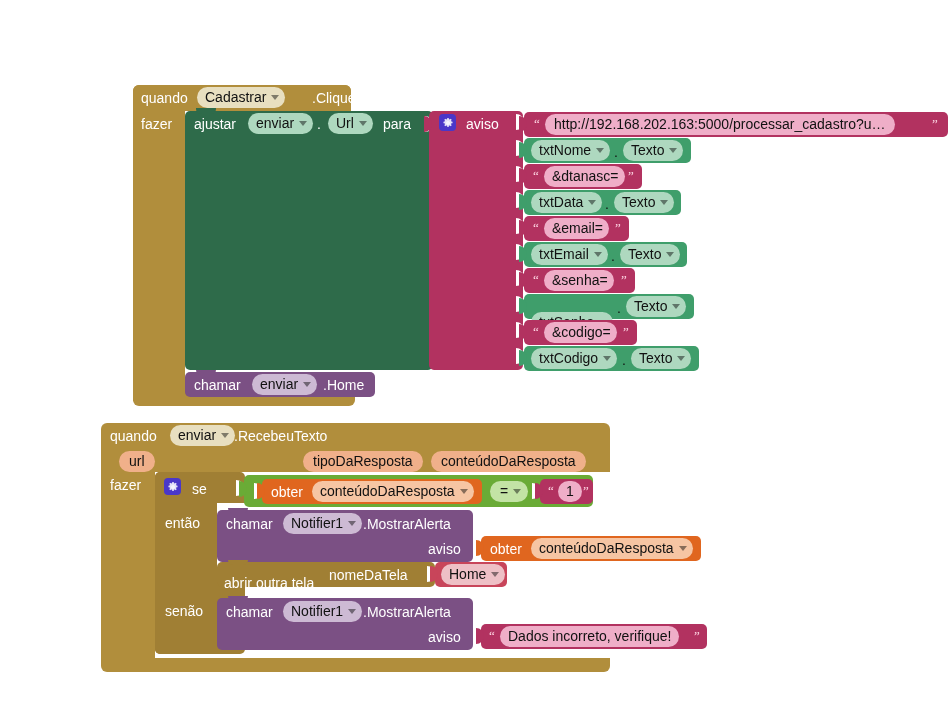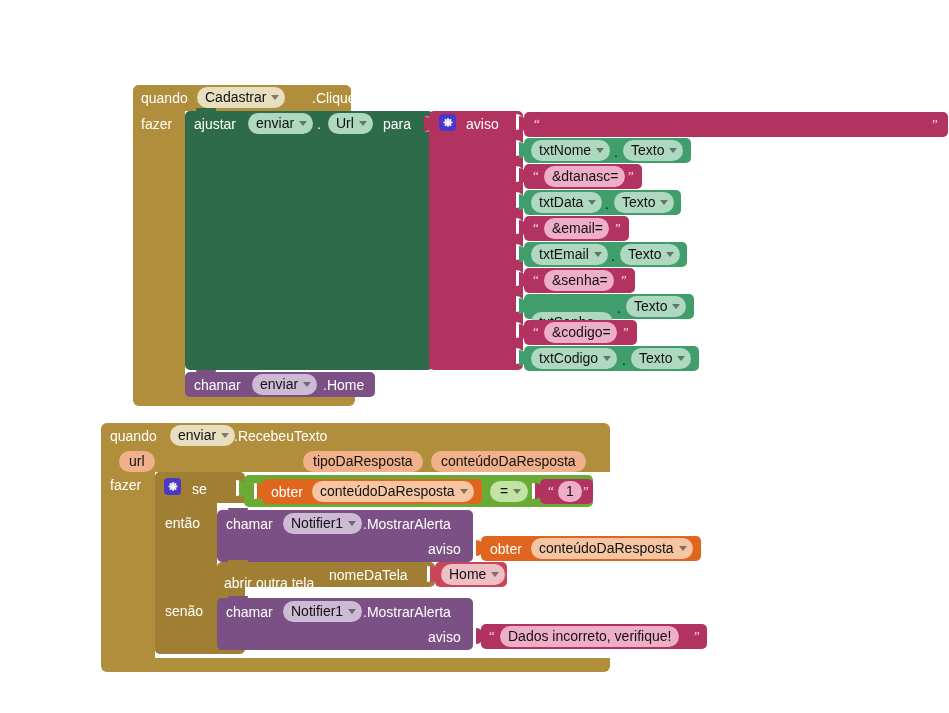--- a/index.html
+++ b/index.html
@@ -114,20 +114,23 @@
     </svg>
   </span>
   <span class="lbl" style="left:466px;top:117px;">aviso</span>
 
   <div class="sock" style="left:516px;top:114px;">
     <div class="tabhole" style="left:0;top:0;"></div>
   </div>
   <div class="blk magenta" style="left:524px;top:112px;width:424px;height:25px;border-radius:5px;"></div>
   <div class="tab magenta" style="left:519px;top:116px;"></div>
   <span class="q" style="left:534px;top:117px;">“</span>
+  <span class="pill pill-magenta" style="left:545px;top:114px;padding:0 9px;max-width:358px;overflow:hidden;">
+    <span>http://192.168.202.163:5000/processar_cadastro?u…</span>
+  </span>
   <span class="q" style="left:932px;top:117px;">”</span>
 
   <div class="tabhole" style="left:516px;top:140px;"></div>
   <div class="blk greenget" style="left:524px;top:138px;width:167px;height:25px;border-radius:5px;"></div>
   <div class="tab greenget" style="left:519px;top:142px;"></div>
   <span class="pill pill-green" style="left:531px;top:140px;">
     <span>txtNome</span>
     <i class="caret"></i>
   </span>
   <span class="lbl dark" style="left:614px;top:145px;">.</span>

